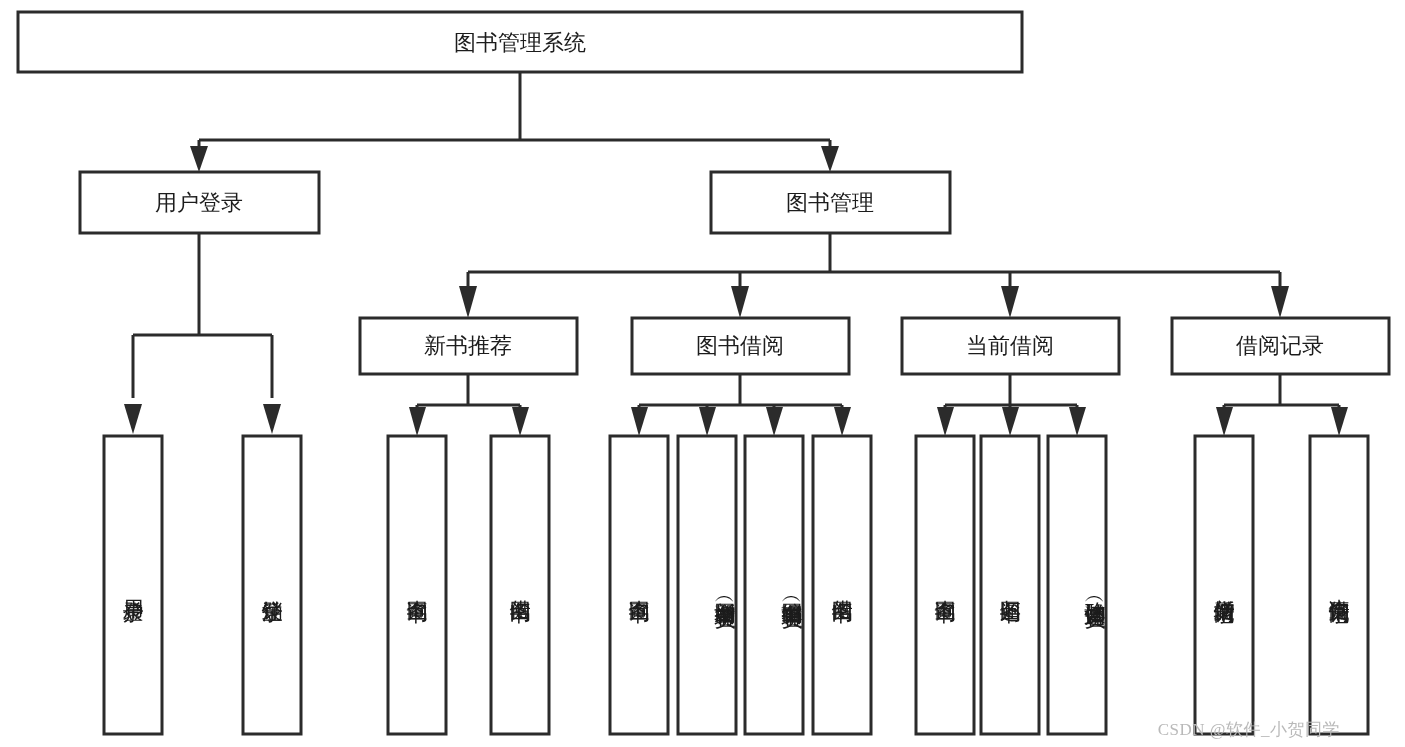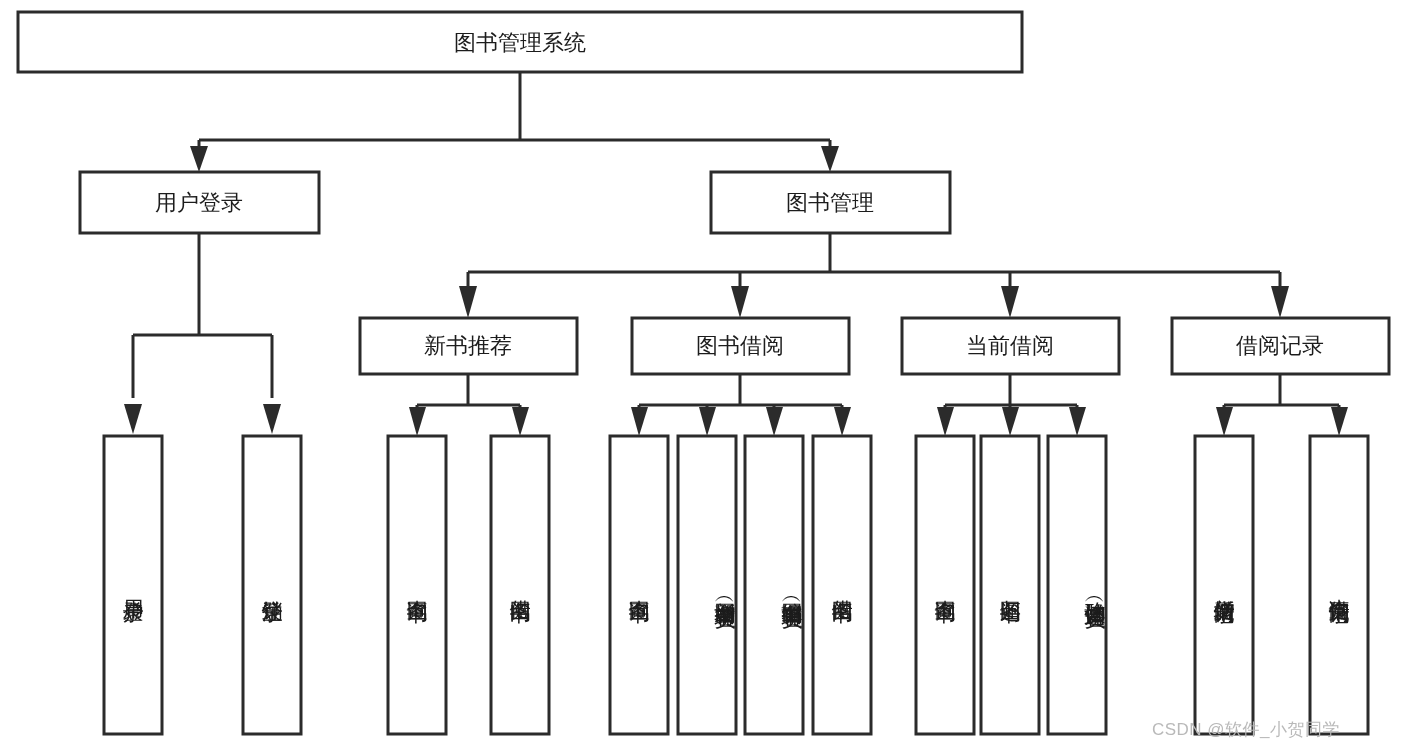--- a/index.html
+++ b/index.html
@@ -61,21 +61,21 @@
     align-items: center;
     justify-content: center;
     text-align: center;
     white-space: nowrap;
     pointer-events: none;
   }
   .watermark {
     position: absolute;
     right: 12px;
     bottom: 6px;
-    font-family: Liberation Sans, sans-serif;
+    font-family: Liberation Serif, serif;
     font-size: 17px;
     color: #b9b9b9;
     letter-spacing: 0.5px;
     white-space: nowrap;
   }
 </style>
 </head>
 <body>
 
 <div id="diagram-root">

